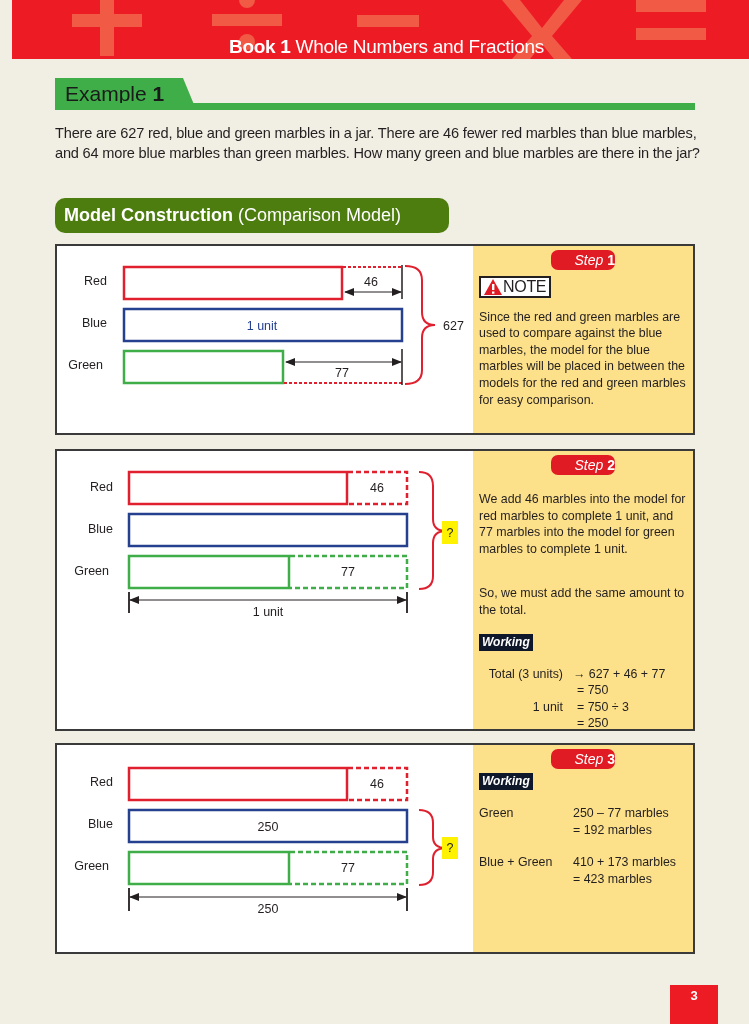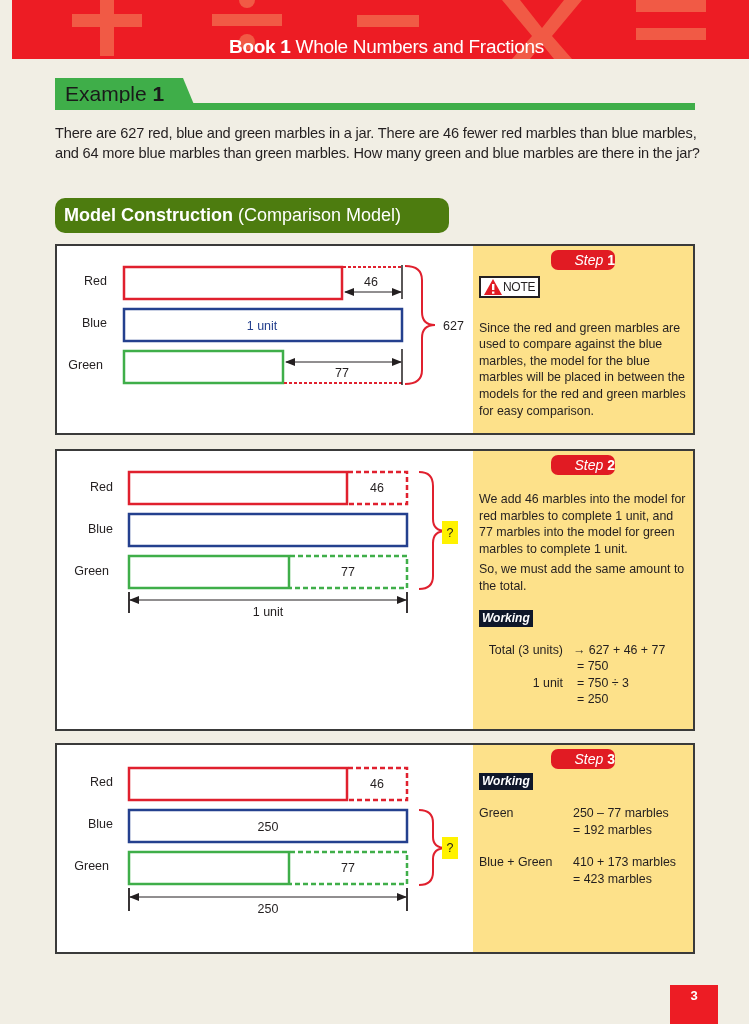--- a/index.html
+++ b/index.html
@@ -55,21 +55,21 @@
   }
   .step-badge {
     display: block; margin: 0 auto; width: 64px; height: 20px;
     background: #e11b23; border-radius: 7px; color: #fff;
     text-align: right; font-size: 14px; line-height: 20px; font-style: italic;
   }
   .step-badge b { font-weight: bold; font-style: normal; }
   .note {
     display: inline-flex; align-items: center; margin-top: 6px;
     border: 2px solid #231f20; background: #fff; height: 22px; padding: 0 3px 0 2px;
-    font-size: 12px; letter-spacing: -0.3px;
+    font-size: 16px; letter-spacing: -0.3px;
   }
   .working-tag {
     display: inline-block; background: #0f172a; color: #fff; font-weight: bold;
     font-style: italic; font-size: 12px; padding: 0 3px; line-height: 17px;
   }
   .lbl { font-size: 12.5px; fill: #231f20; font-family: "Liberation Sans", sans-serif; }
   .row { display: flex; }
   .answer-lbl { color: #5c2d91; font-weight: bold; font-style: italic; }
   .page-num {
     position: absolute; left: 670px; top: 985px; width: 48px; height: 39px;
@@ -156,21 +156,21 @@
   <div class="side">
     <span class="step-badge"><span>Step</span> <b>1</b></span>
     <div class="note">
       <svg width="20" height="18">
           <polygon points="10,1 19,17 1,17" fill="#e11b23"></polygon>
           <rect x="9" y="6" width="2.4" height="6" fill="#fff"></rect>
           <rect x="9" y="13.5" width="2.4" height="2.2" fill="#fff"></rect>
         </svg>
       <span>NOTE</span>
     </div>
-    <div style="margin-top:19px">Since the red and green marbles are used to compare against the blue marbles, the model for the blue marbles will be placed in between the models for the red and green marbles for easy comparison.</div>
+    <div style="margin-top:8px">Since the red and green marbles are used to compare against the blue marbles, the model for the blue marbles will be placed in between the models for the red and green marbles for easy comparison.</div>
   </div>
 </div>
 
 <div class="step-box" style="top:449px;height:282px;">
   <svg class="diagram" width="418" height="200">
     <defs>
       <marker id="aL2" markerWidth="10" markerHeight="8" refX="1" refY="4" orient="auto">
           <polygon points="10,0 0,4 10,8" fill="#231f20"></polygon>
         </marker>
       <marker id="aR2" markerWidth="10" markerHeight="8" refX="9" refY="4" orient="auto">
@@ -191,21 +191,21 @@
     <line x1="350" y1="141" x2="350" y2="162" stroke="#231f20" stroke-width="1.8"></line>
     <line x1="73" y1="149" x2="349" y2="149" stroke="#231f20" stroke-width="1" marker-start="url(#aL2)" marker-end="url(#aR2)"></line>
     <text class="lbl" x="211" y="165" text-anchor="middle">1 unit</text>
     <path d="M362,21 Q376,21 376,35 L376,68 Q376,80 389,80 Q376,80 376,92 L376,125 Q376,138 362,138" fill="none" stroke="#e0202e" stroke-width="2"></path>
     <rect x="385" y="70" width="16" height="23" fill="#fff200"></rect>
     <text class="lbl" x="393" y="86" text-anchor="middle">?</text>
   </svg>
   <div class="side">
     <span class="step-badge"><span>Step</span> <b>2</b></span>
     <div style="margin-top:16px">We add 46 marbles into the model for red marbles to complete 1 unit, and 77 marbles into the model for green marbles to complete 1 unit.</div>
-    <div style="margin-top:4px">So, we must add the same amount to the total.</div>
+    <div style="margin-top:28px">So, we must add the same amount to the total.</div>
     <div style="margin-top:15px"><span class="working-tag">Working</span></div>
     <div style="margin-top:15px">
       <div class="row">
           <span style="width:94px;text-align:right;padding-right:10px">Total (3 units)</span>
           <span>→ 627 + 46 + 77</span>
         </div>
       <div class="row">
           <span style="width:94px;padding-right:10px"></span>
           <span style="padding-left:4px">= 750</span>
         </div>

